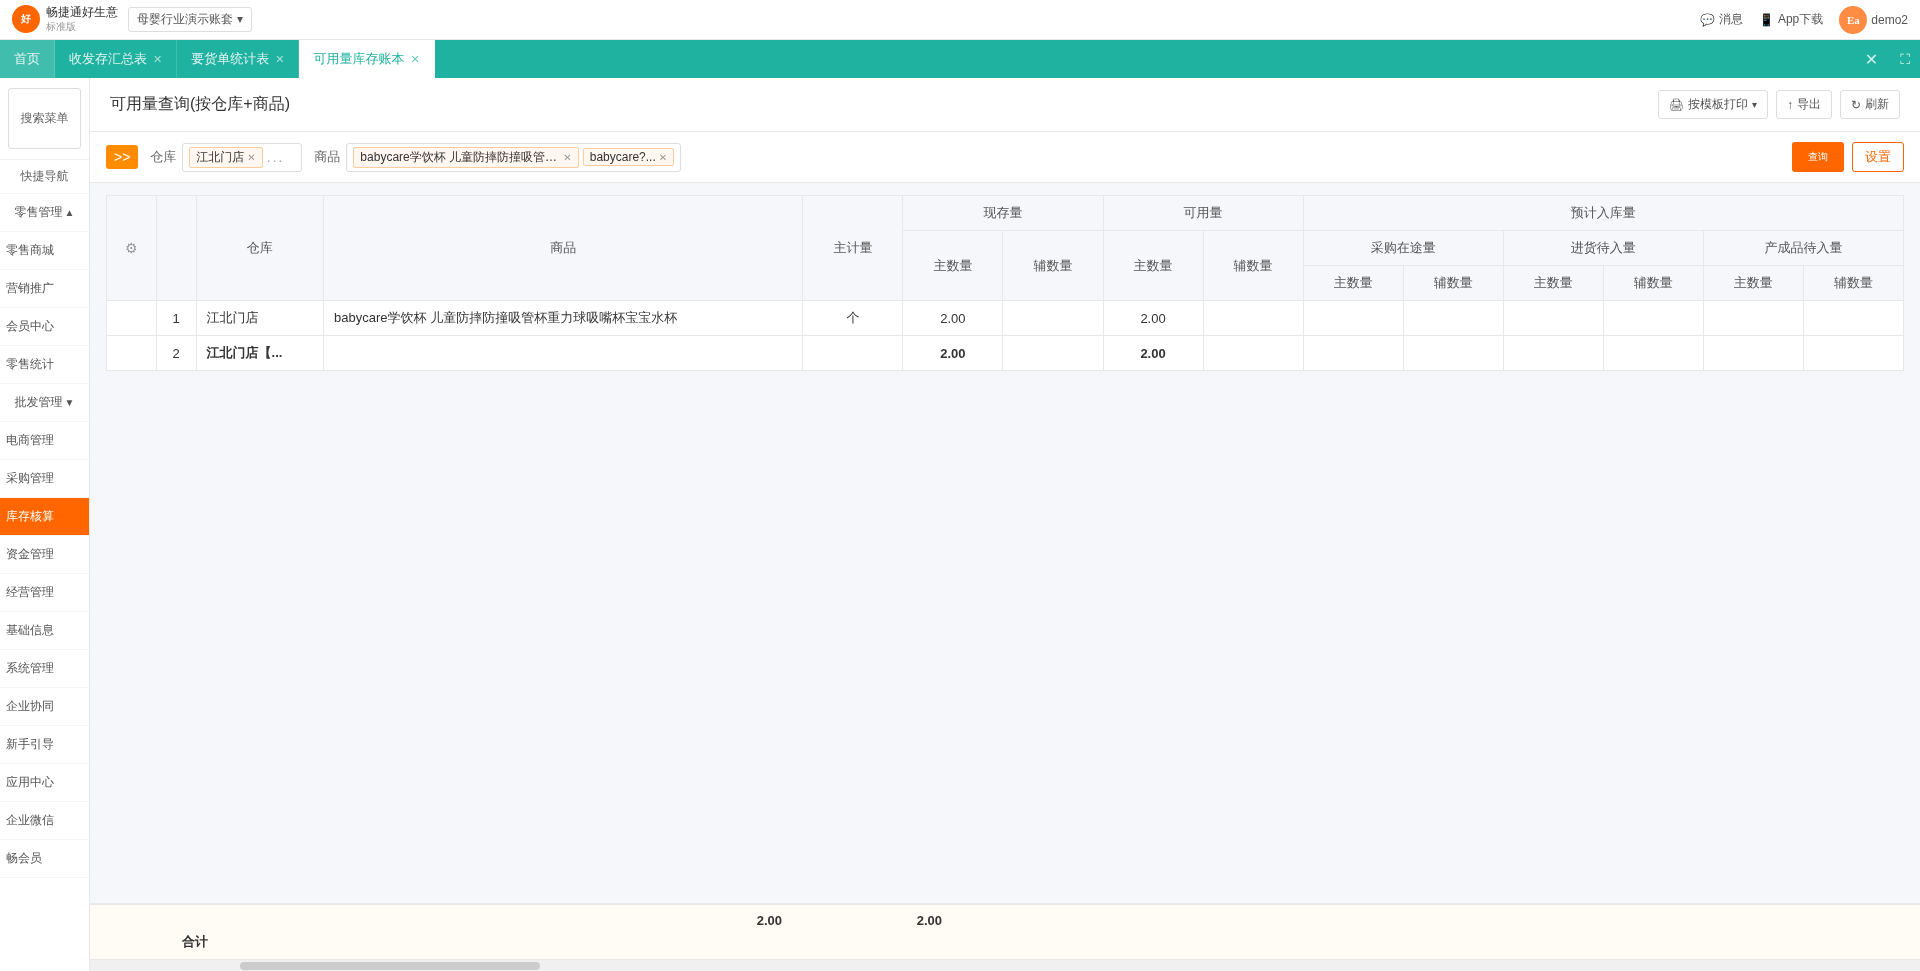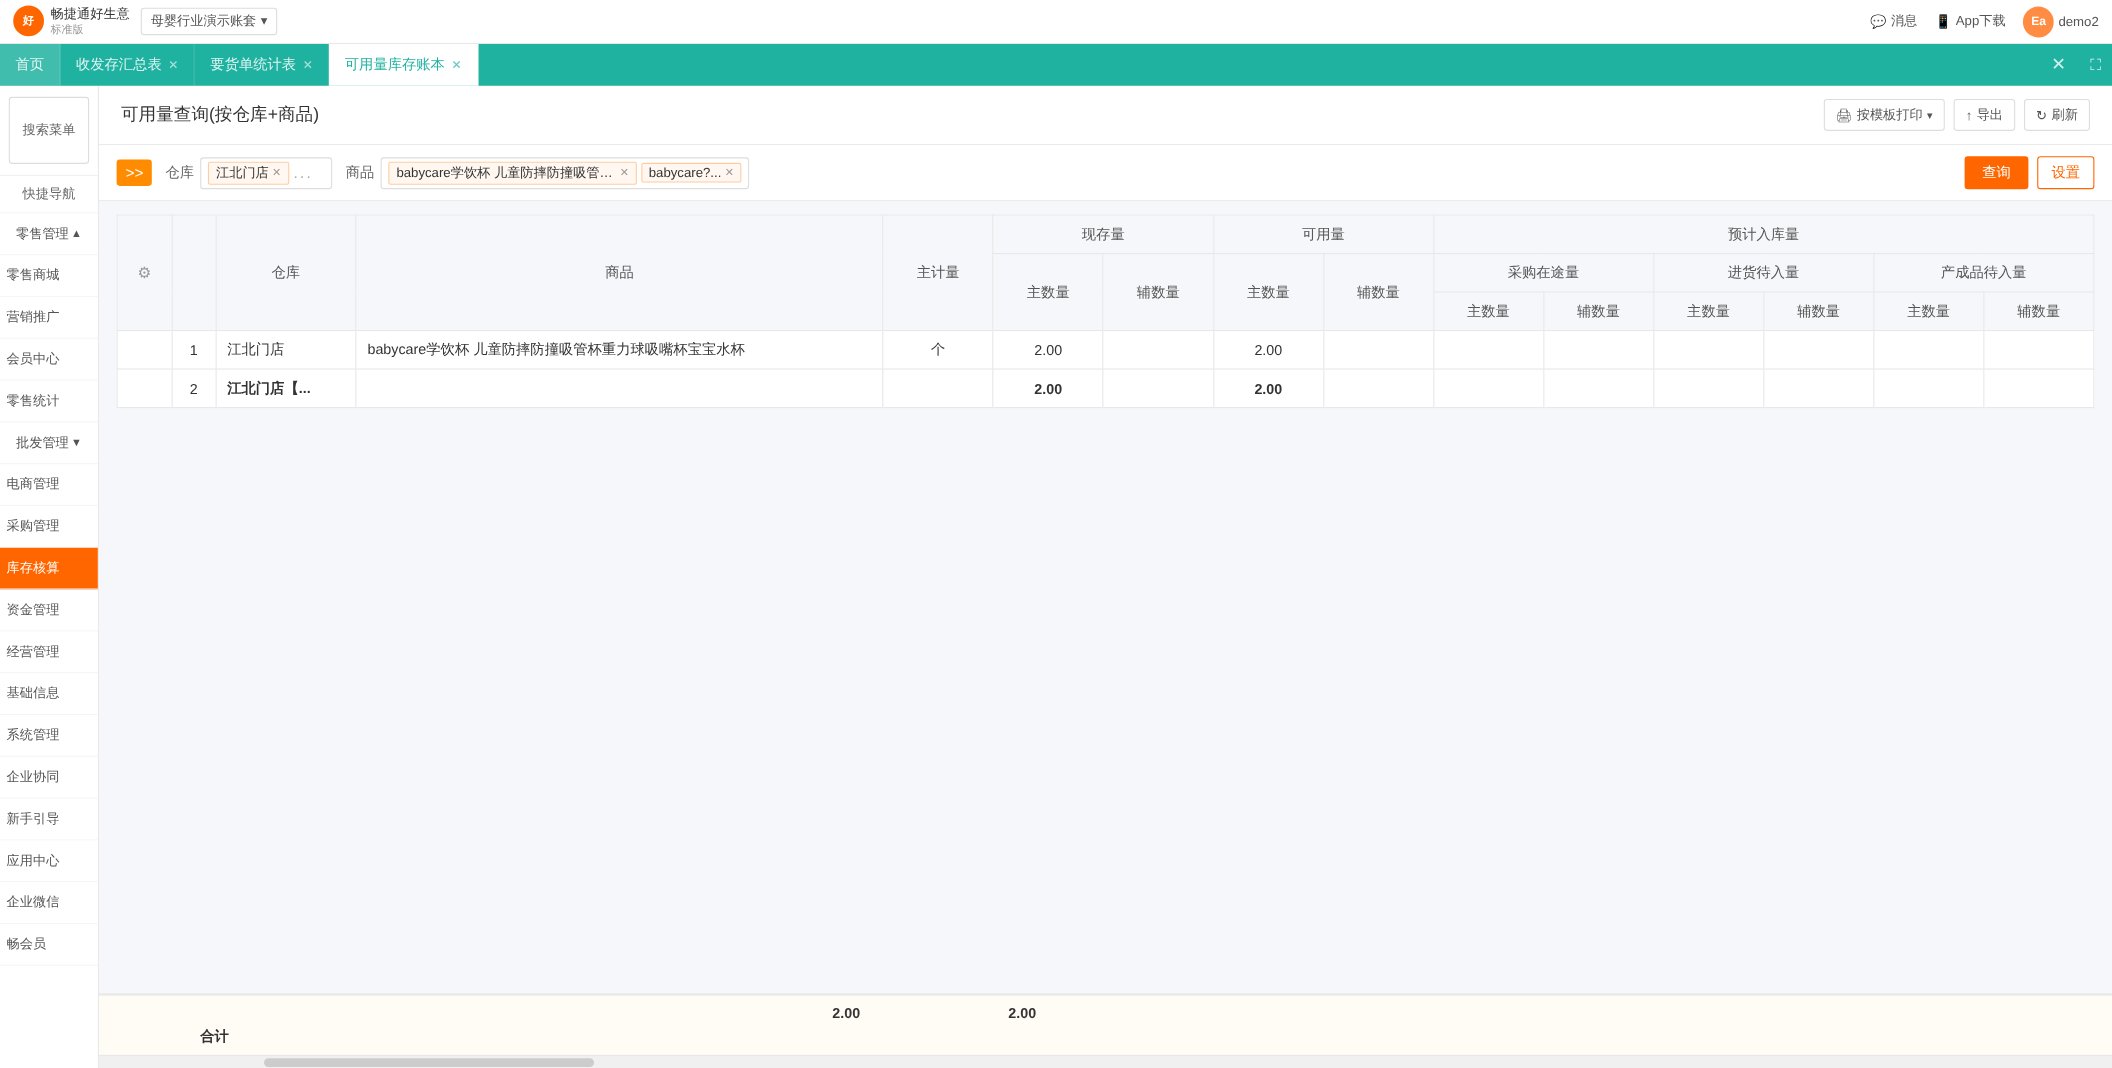--- a/index.html
+++ b/index.html
@@ -17,21 +17,21 @@
       flex-shrink: 0;
     }
     .top-bar-left { display: flex; align-items: center; gap: 10px; }
     .brand { display: flex; align-items: center; gap: 6px; }
     .brand-logo { width: 28px; height: 28px; background: #ff6600; border-radius: 50%; display: flex; align-items: center; justify-content: center; color: white; font-size: 10px; font-weight: bold; }
     .brand-text { font-size: 12px; color: #333; line-height: 1.2; }
     .brand-subtitle { font-size: 10px; color: #999; }
     .industry-selector { display: flex; align-items: center; gap: 4px; border: 1px solid #ddd; border-radius: 3px; padding: 3px 8px; cursor: pointer; font-size: 12px; color: #555; background: #fff; }
     .top-bar-right { display: flex; align-items: center; gap: 16px; }
     .top-bar-action { display: flex; align-items: center; gap: 4px; color: #555; font-size: 12px; cursor: pointer; }
-    .user-avatar { width: 28px; height: 28px; border-radius: 50%; background: #ff8c42; display: flex; align-items: center; justify-content: center; color: white; font-size: 11px; font-weight: bold; }
+    .user-avatar { width: 28px; height: 28px; border-radius: 50%; background: #ff8c42; display: flex; align-items: center; justify-content: center; color: white; font-size: 11px; font-weight: bold; font-family: Liberation Serif, serif; }
 
     
     .nav-tabs {
       height: 38px;
       background: #20b2a0;
       display: flex;
       align-items: stretch;
       flex-shrink: 0;
       padding-left: 0;
     }
@@ -170,21 +170,21 @@
     .filter-tag .tag-close { color: #999; cursor: pointer; font-size: 10px; }
     .filter-ellipsis { color: #aaa; cursor: pointer; font-size: 14px; letter-spacing: 2px; }
     .filter-right { margin-left: auto; display: flex; gap: 8px; }
     .query-btn {
       background: #ff6600;
       color: white;
       border: none;
       padding: 5px 16px;
       border-radius: 3px;
       cursor: pointer;
-      font-size: 13px;
+      font-size: 10px;
     }
     .settings-btn {
       background: #fff;
       color: #ff6600;
       border: 1px solid #ff6600;
       padding: 5px 12px;
       border-radius: 3px;
       cursor: pointer;
       font-size: 13px;
     }

